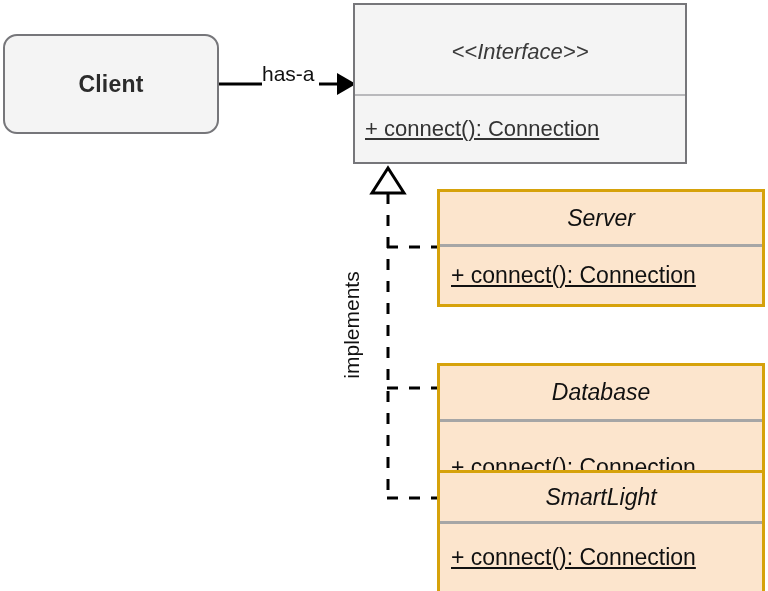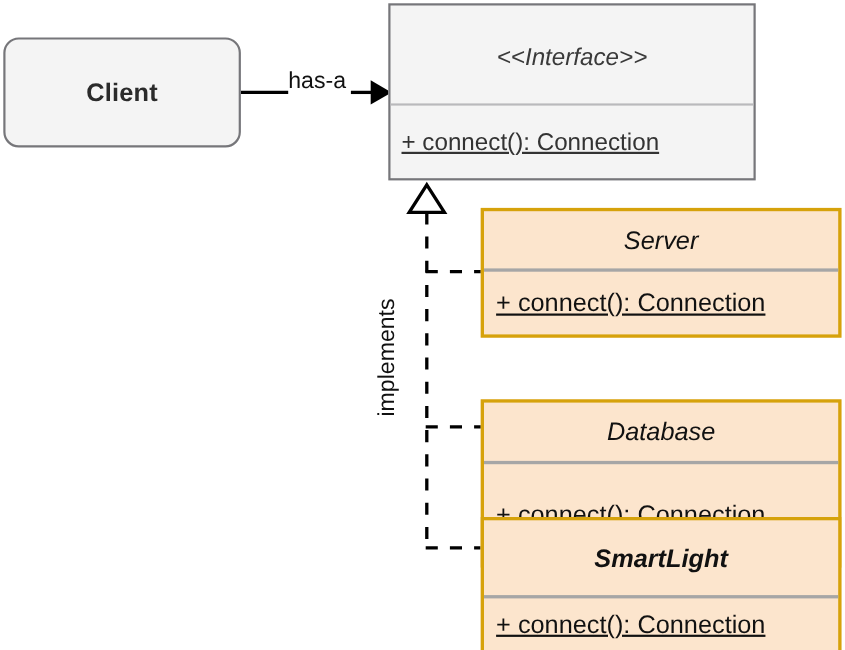--- a/index.html
+++ b/index.html
@@ -125,21 +125,21 @@
     flex: 1;
     padding-left: 11px;
     font-size: 23px;
     color: #111111;
   }
   #box-server   { top: 189px; height: 118px; }
   #box-server   .hdr { height: 52px; }
   #box-database { top: 319px; height: 153px; margin-top: 44px; }
   #box-database .hdr { height: 53px; }
   #box-smartlight { top: 470px; height: 124px; }
-  #box-smartlight .hdr { height: 68px; font-weight: bold; }
+  #box-smartlight .hdr { height: 48px; }
 
   
   .edge-label {
     position: absolute;
     font-size: 21px;
     color: #111111;
     white-space: nowrap;
   }
   #has-a-label {
     left: 262px;

